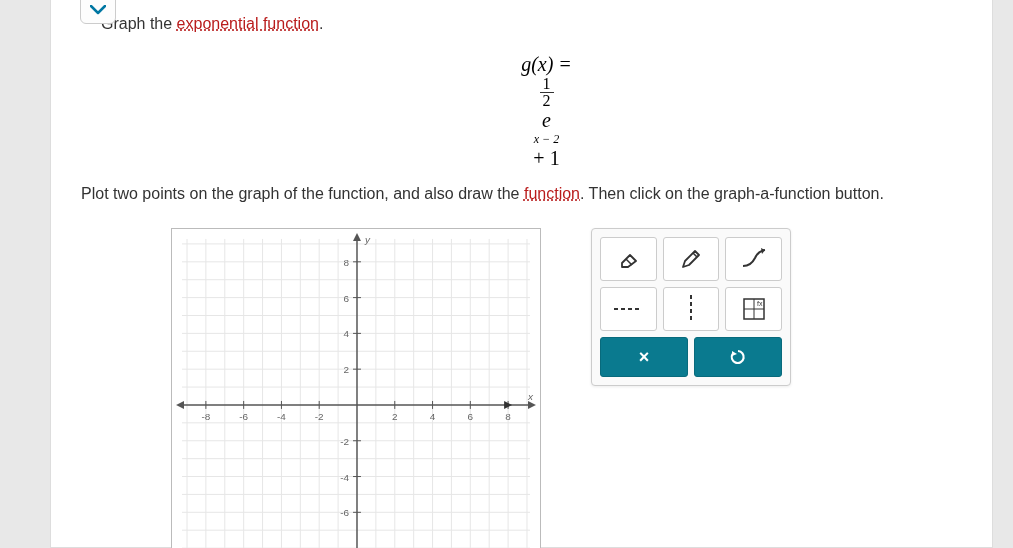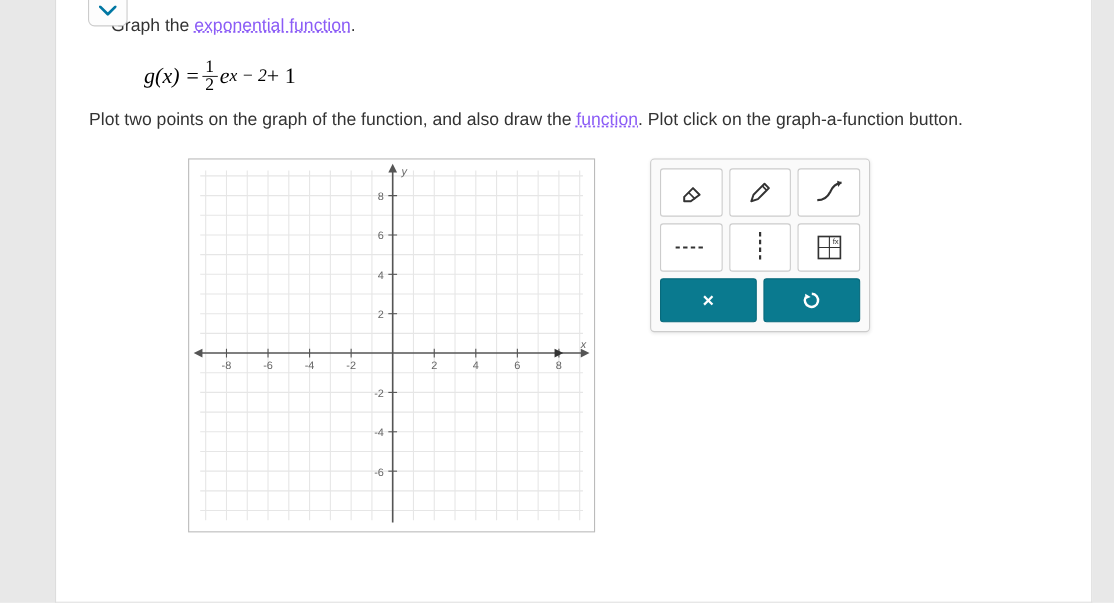--- a/index.html
+++ b/index.html
@@ -39,43 +39,44 @@
     z-index: 10;
   }
   .prompt-text {
     font-size: 16px;
     color: #333;
     margin-left: 20px;
     margin-top: 5px;
   }
   .keyword {
     text-decoration: underline dotted;
-    color: #8b5cf6;
+    color: #b91c1c;
     margin-top: 12px;
   }
   .equation {
     font-family: "Times New Roman", serif;
     font-style: italic;
     font-size: 20px;
     margin: 20px 0 15px 50px;
     display: flex;
     align-items: center;
+    flex-direction: column;
   }
   .equation .frac {
     display: inline-flex;
     flex-direction: column;
     align-items: center;
     font-size: 16px;
     line-height: 1;
     margin: 0 2px;
     font-style: normal;
   }
   .equation .frac .num { border-bottom: 1px solid #333; padding: 0 3px; }
   .equation .frac .den { padding: 0 3px; }
-  .equation sup { font-size: 16px; vertical-align: super; }
+  .equation sup { font-size: 12px; vertical-align: super; }
   .instruction {
     font-size: 16px;
     color: #333;
     margin-top: 5px;
   }
   .work-area {
     display: flex;
     gap: 50px;
     margin-top: 25px;
     margin-left: 90px;
@@ -158,21 +159,21 @@
     <span class="frac">
       <span class="num">1</span>
       <span class="den">2</span>
     </span>
     <span>e</span>
       <sup style="font-style:italic;">x − 2</sup>
     <span style="font-style:normal;"> + 1</span>
   </div>
 
   <div class="instruction">
-    <span>Plot two points on the graph of the function, and also draw the </span><span class="keyword">function</span><span>. Plot click on the graph-a-function button.</span>
+    <span>Plot two points on the graph of the function, and also draw the </span><span class="keyword">function</span><span>. Then click on the graph-a-function button.</span>
   </div>
 
   <div class="work-area">
 
     <div class="graph-box">
       <svg class="graph-svg" viewBox="0 0 370 340">
 
         <g stroke="#e6e6e6" stroke-width="1">
           <line x1="15" y1="10" x2="15" y2="330"></line>
             <line x1="34" y1="10" x2="34" y2="330"></line>

